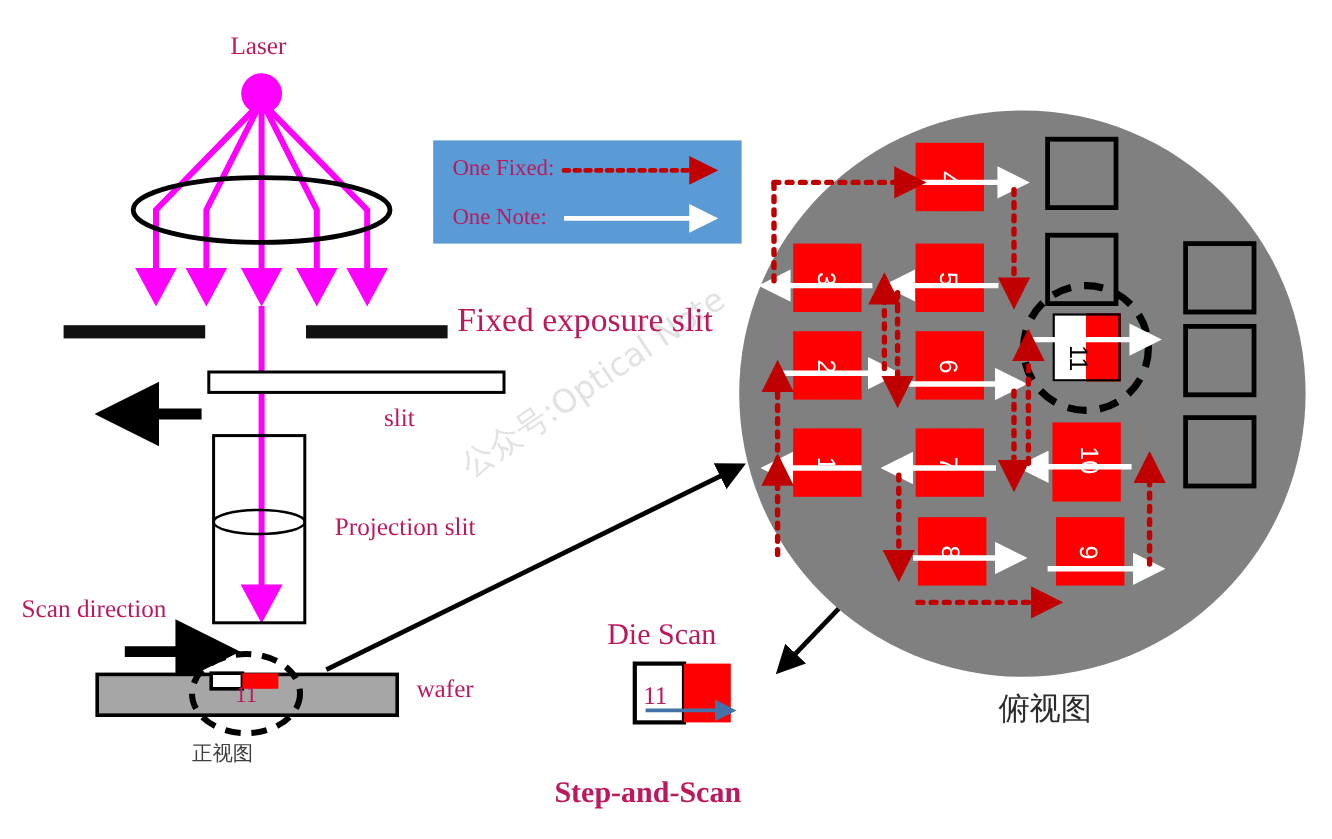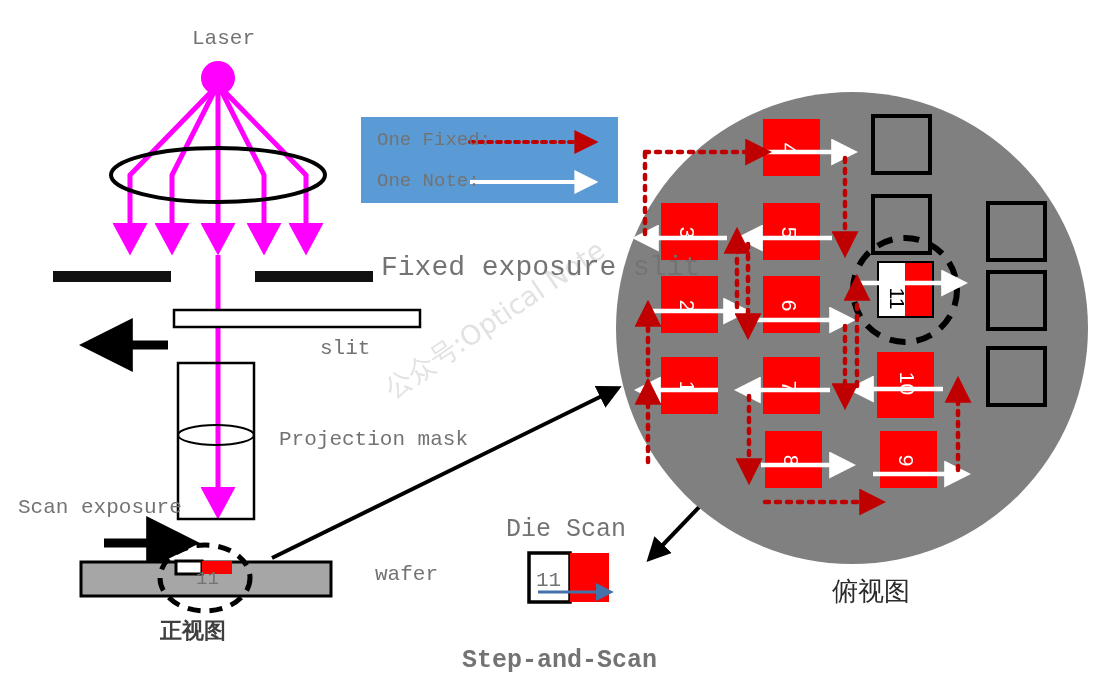--- a/index.html
+++ b/index.html
@@ -20,32 +20,32 @@
   }
   svg.layer {
     position: absolute;
     left: 0; top: 0;
     width: 1110px;
     height: 699px;
   }
   .txt {
     position: absolute;
     white-space: nowrap;
-    font-family: Liberation Mono, monospace;
-    color: #737373;
+    font-family: Liberation Serif, serif;
+    color: #be185d;
     line-height: 1;
   }
   .cjk { font-family: "DejaVu Sans", sans-serif; }
   .lbl-laser      { left: 192px; top: 28px;  font-size: 21px; }
   .lbl-slit       { left: 381px; top: 254px; font-size: 28px; }
   .lbl-mask       { left: 320px; top: 338px; font-size: 21px; }
   .lbl-lens       { left: 279px; top: 429px; font-size: 21px; }
   .lbl-scandir    { left: 18px;  top: 497px; font-size: 21px; }
-  .lbl-wafer      { left: 347px; top: 564px; font-size: 21px; margin-left: 28px; }
-  .lbl-frontview  { left: 160px; top: 620px; font-size: 22px; color:#3f3f3f;font-weight:bold; }
+  .lbl-wafer      { left: 347px; top: 564px; font-size: 21px; }
+  .lbl-frontview  { left: 160px; top: 620px; font-size: 17px; color:#3f3f3f; }
   .lbl-topview    { left: 832px; top: 578px; font-size: 26px; color:#2b2b2b; }
   .lbl-diescan    { left: 506px; top: 517px; font-size: 25px; }
   .lbl-title      { left: 462px; top: 648px; font-size: 25px; font-weight: bold; }
   .lbl-legend1    { left: 377px; top: 131px; font-size: 19px; }
   .lbl-legend2    { left: 377px; top: 172px; font-size: 19px; }
   .lbl-11-front   { left: 196px; top: 570px; font-size: 19px; }
   .lbl-11-die     { left: 536px; top: 570px; font-size: 21px; }
   .lbl-wm-zhihu   { left: 905px; top: 622px; font-size: 27px; color: #d8d8d8; }
   .lbl-wm-optical {
     left: 380px; top: 380px;
@@ -227,22 +227,22 @@
       <path d="M470,142 L584,142" fill="none" stroke="#C00000" stroke-width="4" stroke-dasharray="4,5" stroke-linecap="round" marker-end="url(#mArrowRed)"></path>
       <path d="M470,182 L584,182" fill="none" stroke="#FFFFFF" stroke-width="4" marker-end="url(#mArrowWhite)"></path>
     </g>
   </svg>
 
   <div class="txt lbl-wm-optical cjk">公众号:Optical Note</div>
 
   <div class="txt lbl-laser">Laser</div>
   <div class="txt lbl-slit">Fixed exposure slit</div>
   <div class="txt lbl-mask">slit</div>
-  <div class="txt lbl-lens">Projection mask</div>
-  <div class="txt lbl-scandir">Scan exposure</div>
+  <div class="txt lbl-lens">Projection slit</div>
+  <div class="txt lbl-scandir">Scan direction</div>
   <div class="txt lbl-wafer">wafer</div>
   <div class="txt lbl-11-front">11</div>
   <div class="txt lbl-frontview cjk">正视图</div>
 
   <div class="txt lbl-diescan">Die Scan</div>
   <div class="txt lbl-11-die">11</div>
 
   <div class="txt lbl-topview cjk">俯视图</div>
 
   <div class="txt lbl-legend1">One Fixed:</div>

